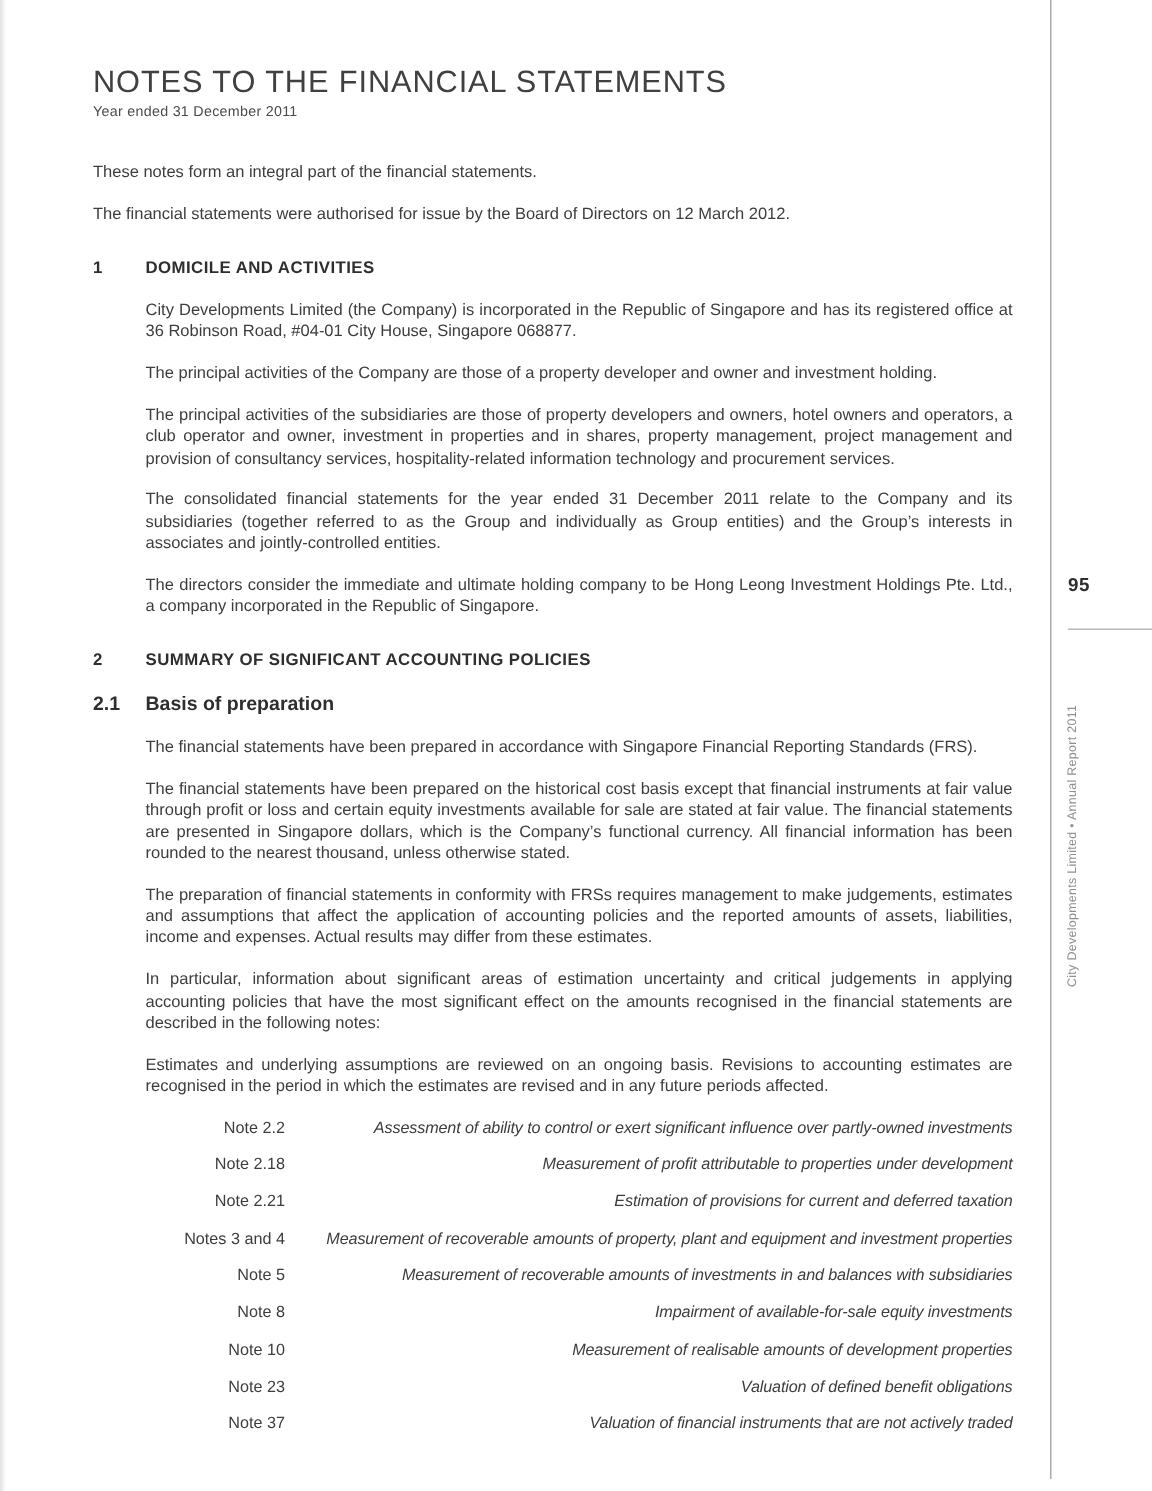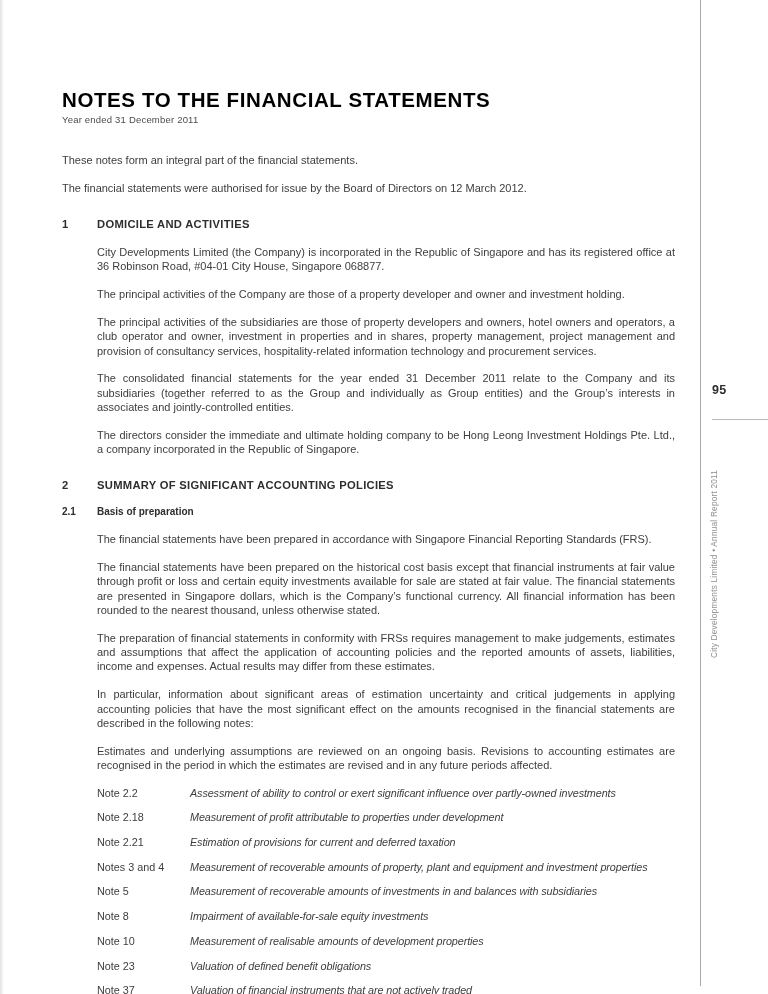--- a/index.html
+++ b/index.html
@@ -25,25 +25,24 @@
 
   .content {
     position: absolute;
     left: 62px;
     top: 44px;
     width: 613px;
   }
 
   h1.title {
     font-size: 20.5px;
-    font-weight: 700;
+    font-weight: 400;
     letter-spacing: 0.6px;
-    color: #000000;
+    color: #404040;
     line-height: 22px;
-    margin-top: 45px;
   }
   .subtitle {
     font-size: 9.5px;
     color: #4b4b4b;
     margin-top: 3px;
     letter-spacing: 0.2px;
   }
 
   .intro-block { margin-top: 28px; }
 
@@ -65,41 +64,42 @@
     margin-top: 23px;
     margin-bottom: 15px;
   }
   .section-heading .sec-num {
     width: 35px;
     flex: 0 0 35px;
   }
 
   .sub-heading {
     display: flex;
-    font-size: 10px;
+    font-size: 13px;
     font-weight: bold;
     color: #2e2e2e;
     margin-top: 4px;
     margin-bottom: 15px;
   }
   .sub-heading .sec-num {
     width: 35px;
     flex: 0 0 35px;
   }
 
   .indent {
     margin-left: 35px;
   }
 
   .note-row {
     display: flex;
     font-size: 10.8px;
     line-height: 14px;
     margin-bottom: 10.7px;
     color: #3d3d3d;
+    text-align: right;
   }
   .note-label {
     flex: 0 0 93px;
     width: 93px;
   }
   .note-desc { flex: 1; letter-spacing: -0.1px; font-style: italic; }
 
   
   .vdivider {
     position: absolute;

